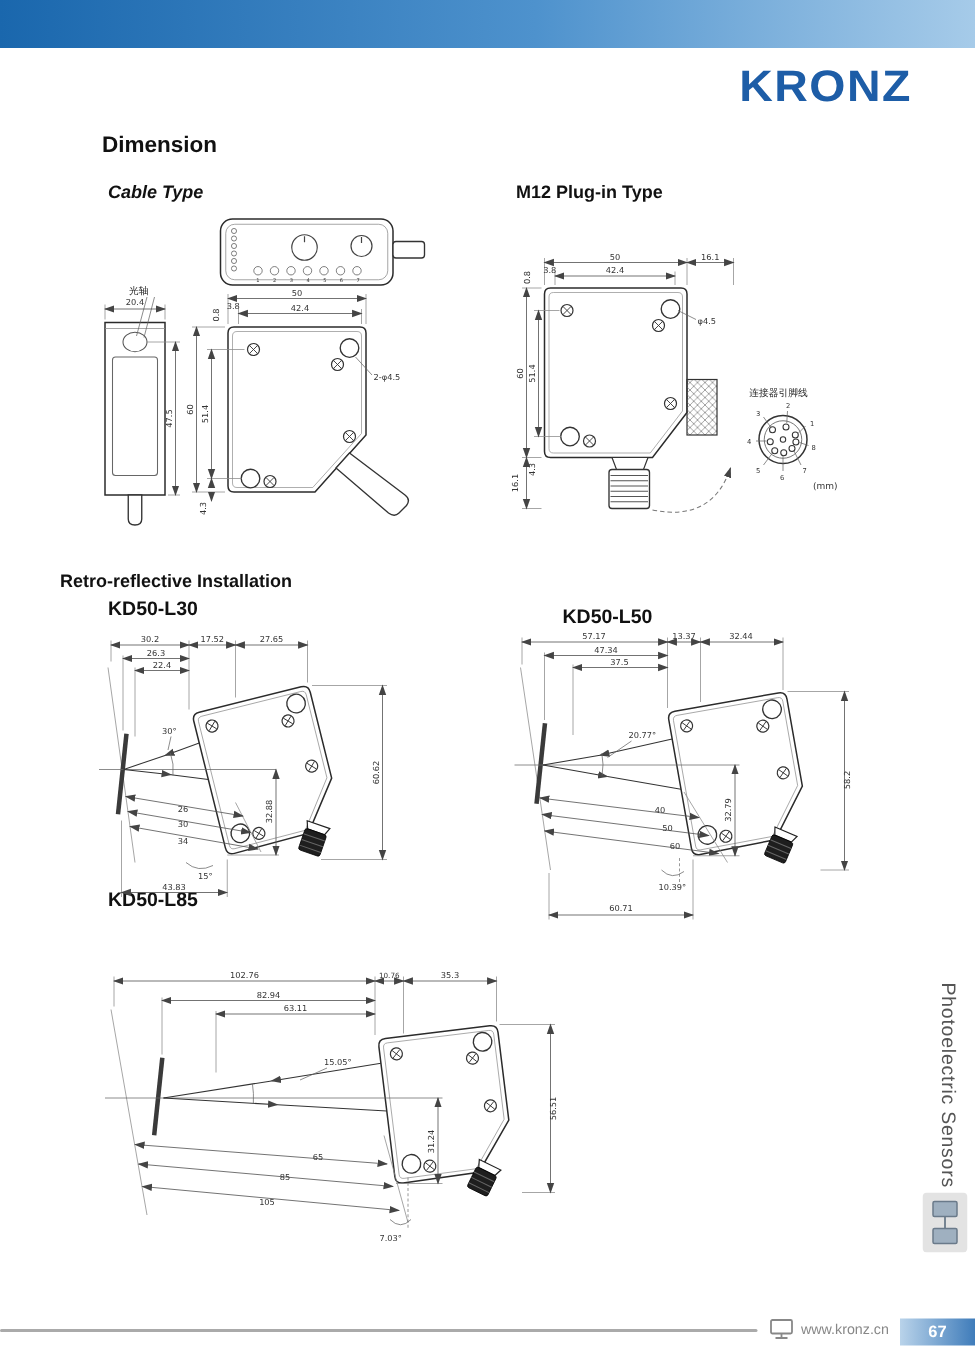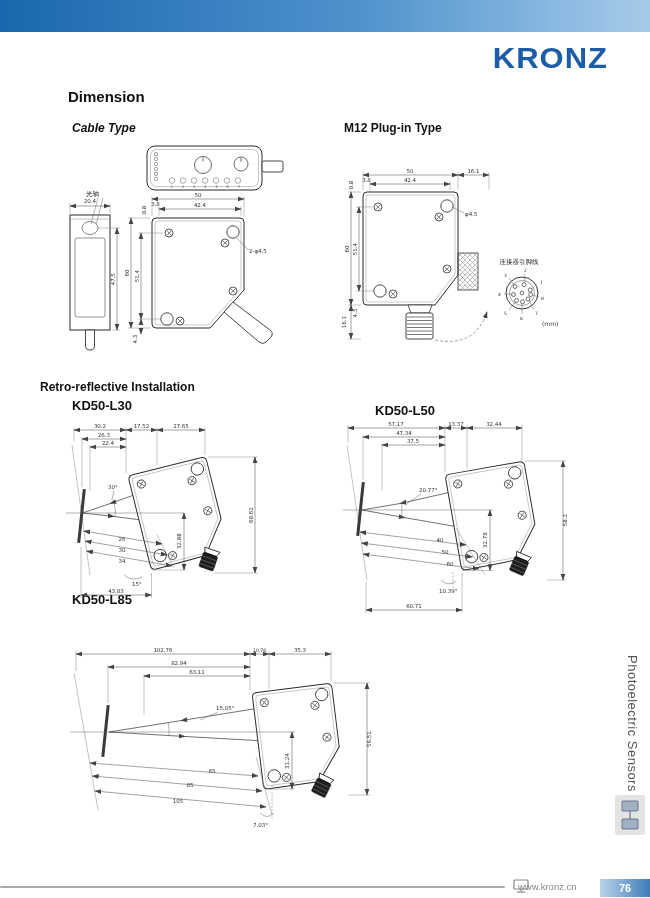--- a/index.html
+++ b/index.html
@@ -17,21 +17,21 @@
   .ext{stroke:#888;stroke-width:0.5;}
   .dim{stroke:#555;stroke-width:0.55;fill:none;}
   .tl{stroke:#666;stroke-width:0.5;fill:none;}
   .bl{stroke:#2b2b2b;stroke-width:1;fill:#fff;}
   .dt{font-size:5.5px;fill:#333;}
   .sidebar-label{position:absolute;right:10px;top:655px;writing-mode:vertical-rl;
                  font-size:13px;color:#555;letter-spacing:0.5px;}
   .side-icon{position:absolute;right:5px;top:795px;}
   .footer-line{position:absolute;left:0;top:886px;width:505px;height:2px;background:#aaa;border-radius:1px;}
   .footer-icon{position:absolute;left:513px;top:879px;}
-  .footer-url{position:absolute;left:518px;top:881px;font-size:9.5px;color:#888;}
+  .footer-url{position:absolute;left:534px;top:881px;font-size:9.5px;color:#888;}
   .page-box{position:absolute;left:600px;top:879px;width:50px;height:18px;
             background:linear-gradient(90deg,#b9d3ea 0%,#3f7cba 100%);
             color:#fff;font-size:11px;font-weight:bold;text-align:center;line-height:18px;}
 </style>
 </head>
 <body>
 
 <svg width="0" height="0" style="position:absolute" aria-hidden="true">
   <defs>
     <marker id="ae" markerUnits="userSpaceOnUse" markerWidth="7" markerHeight="7" viewBox="0 0 10 10" refX="9" refY="5" orient="auto">
@@ -407,13 +407,13 @@
   <rect x="7" y="24" width="16" height="10" rx="1" fill="#9fb0c0" stroke="#6a7a8a" stroke-width="1"></rect>
 </svg>
 
 <div class="footer-line"></div>
 <svg class="footer-icon" width="16" height="14" viewBox="0 0 16 14">
   <rect x="1" y="1" width="14" height="9" rx="1" fill="none" stroke="#888" stroke-width="1.2"></rect>
   <line x1="8" y1="10" x2="8" y2="12.5" stroke="#888" stroke-width="1.2"></line>
   <line x1="4" y1="13" x2="12" y2="13" stroke="#888" stroke-width="1.2"></line>
 </svg>
 <div class="footer-url">www.kronz.cn</div>
-<div class="page-box">76</div>
+<div class="page-box">67</div>
 
 </body></html>

